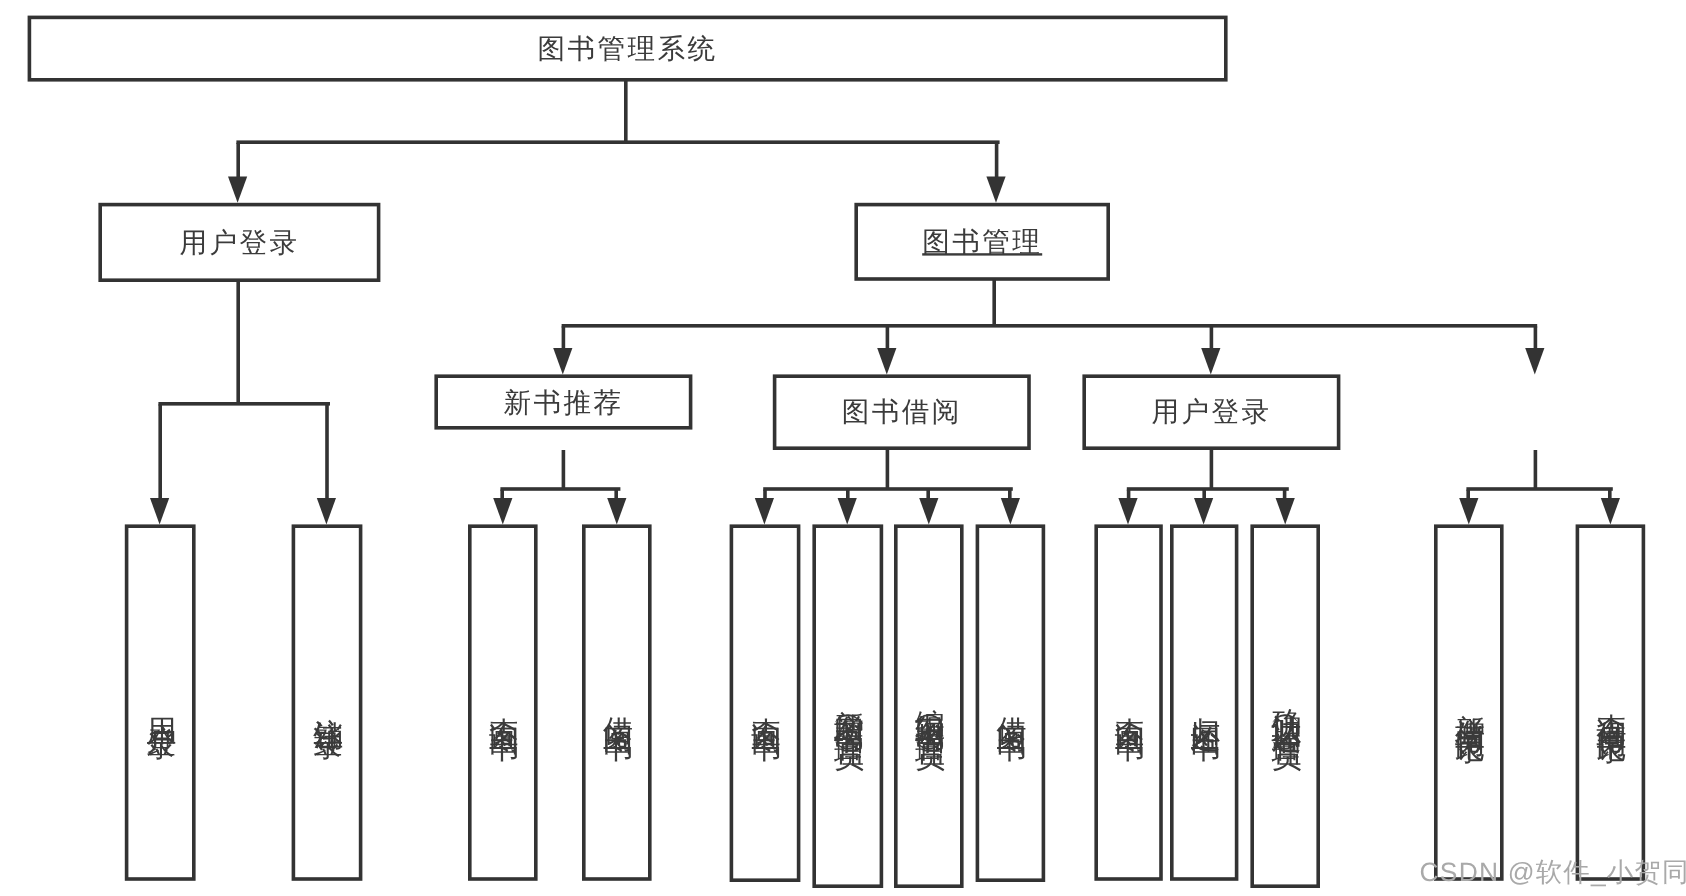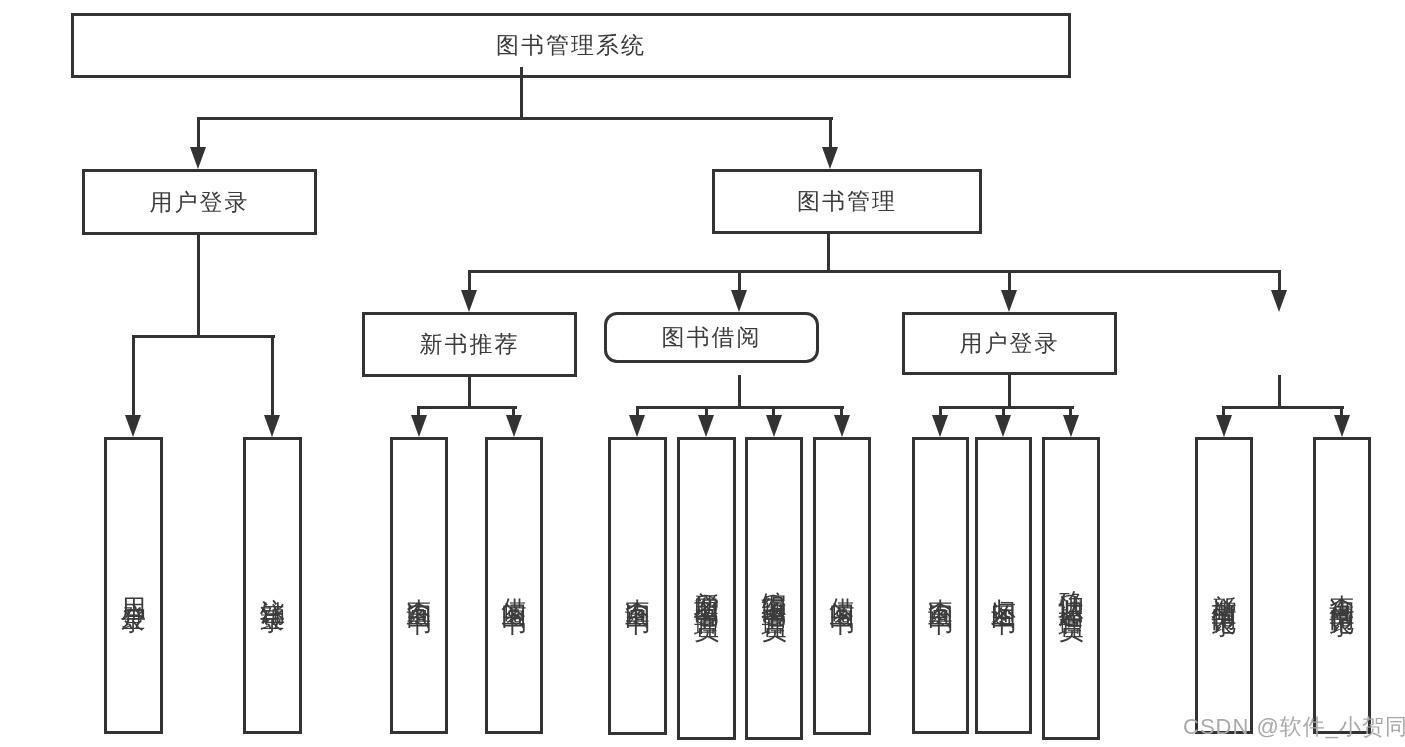--- a/index.html
+++ b/index.html
@@ -59,37 +59,37 @@
     letter-spacing: 1px;
     white-space: nowrap;
     z-index: 10;
   }
 </style>
 </head>
 <body>
 
 <div id="canvas">
 
-  <div class="node hnode" style="left:23px; top:13px; width:1000px; height:65px;margin-left:48px;">
+  <div class="node hnode" style="left:23px; top:13px; width:1000px; height:55px;">
     <span>图书管理系统</span>
   </div>
 
   <div class="node hnode" style="left:82px; top:169px; width:235px; height:66px;">
     <span>用户登录</span>
   </div>
 
-  <div class="node hnode" style="left:712px; top:169px; width:270px; height:65px;">
+  <div class="node hnode" style="left:712px; top:169px; width:213px; height:65px;text-decoration:underline;">
     <span>图书管理</span>
   </div>
 
-  <div class="node hnode" style="left:362px; top:312px; width:215px; height:65px;">
+  <div class="node hnode" style="left:362px; top:312px; width:215px; height:46px;">
     <span>新书推荐</span>
   </div>
 
-  <div class="node hnode" style="left:604px; top:312px; width:215px; height:51px;border-radius:13px;">
+  <div class="node hnode" style="left:644px; top:312px; width:215px; height:63px;">
     <span>图书借阅</span>
   </div>
 
   <div class="node hnode" style="left:902px; top:312px; width:215px; height:63px;">
     <span>用户登录</span>
   </div>
 
 
   <div class="node vnode" style="left:104px; top:437px; width:59px; height:297px;">
     <span>用户登录</span>

